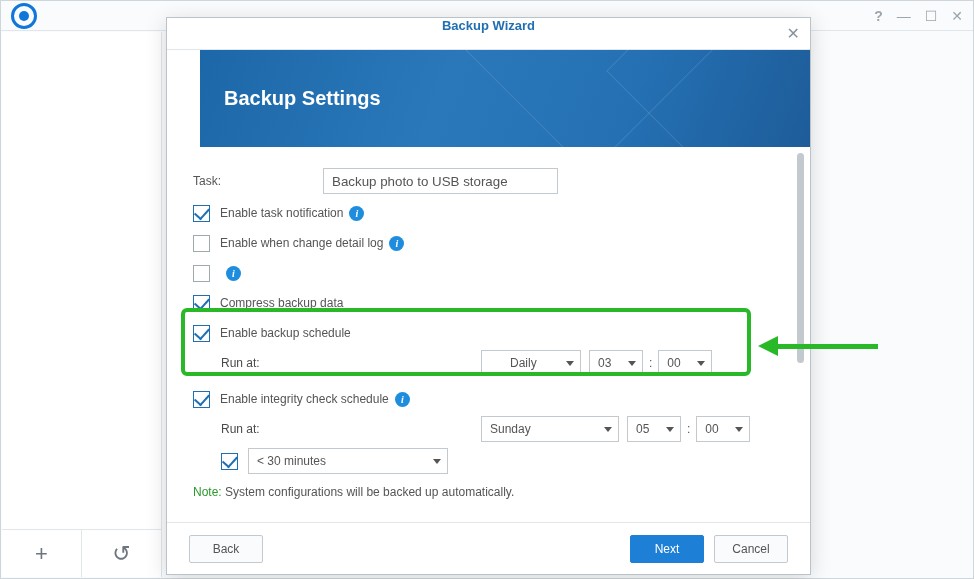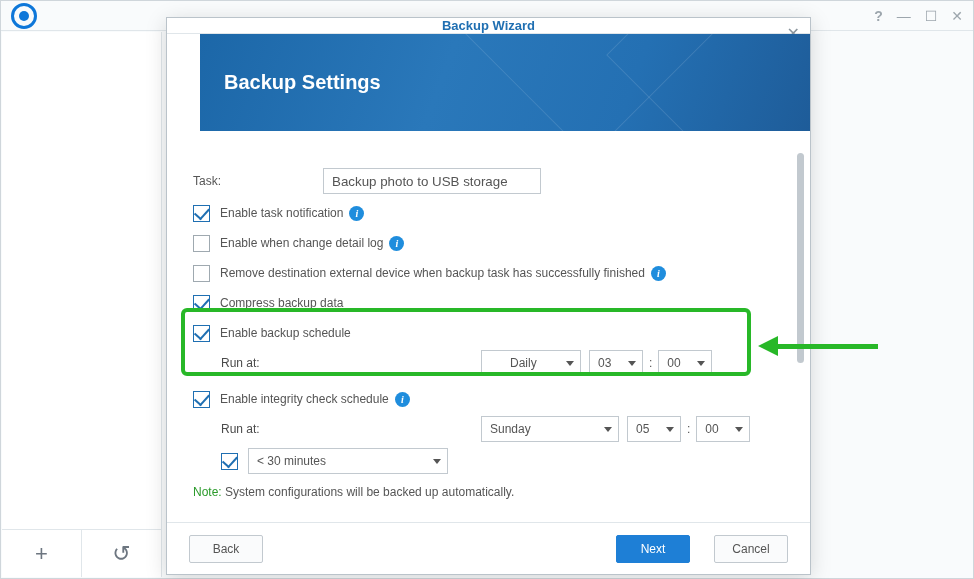--- a/index.html
+++ b/index.html
@@ -14,37 +14,37 @@
   .app-icon { width:26px; height:26px; border-radius:50%; border:3px solid #0e77d9; display:flex; align-items:center; justify-content:center; position:relative; }
   .app-icon::after { content:""; width:10px; height:10px; background:#0e77d9; border-radius:50%; }
 
   .left-sidebar { position:absolute; left:1px; top:31px; bottom:1px; width:160px; background:#fff; border-right:1px solid #e0e6ea; }
   .sidebar-bottom { position:absolute; bottom:0; left:0; right:0; height:48px; border-top:1px solid #e0e6ea; display:flex; }
   .sidebar-btn { flex:1; display:flex; align-items:center; justify-content:center; font-size:22px; color:#6d7680; cursor:pointer; }
   .sidebar-btn + .sidebar-btn { border-left:1px solid #e0e6ea; }
 
   
   .dialog { position:absolute; left:165px; top:16px; width:645px; height:558px; background:#fff; border:1px solid #bac3ca; box-shadow:0 4px 20px rgba(0,0,0,0.15); }
-  .dialog-titlebar { height:16px; display:flex; align-items:flex-start; justify-content:center; position:relative; border-bottom:1px solid #e0e6ea; }
+  .dialog-titlebar { height:32px; display:flex; align-items:flex-start; justify-content:center; position:relative; border-bottom:1px solid #e0e6ea; }
   .dialog-title { font-weight:bold; color:#1f6fb2; font-size:13px; }
   .dialog-close { position:absolute; right:10px; top:6px; font-size:16px; color:#8a949c; cursor:pointer; }
 
   .banner { height:97px; background:linear-gradient(110deg,#1c67a8 0%,#2a78ba 40%,#2470b3 70%,#1e5c99 100%); display:flex; align-items:center; padding-left:24px; color:#fff; position:relative; overflow:hidden;margin-left:33px; }
   .banner h1 { font-size:20px; font-weight:bold; }
   .banner::before, .banner::after { content:""; position:absolute; width:200px; height:200px; border:1px solid rgba(255,255,255,0.12); transform:rotate(45deg); }
   .banner::before { right:-40px; top:-80px; }
   .banner::after { right:120px; top:-120px; }
 
   .content { position:absolute; top:129px; bottom:52px; left:0; right:0; padding:20px 30px 10px 26px; overflow:hidden; }
   .scroll-track { position:absolute; right:6px; top:135px; bottom:60px; width:8px; }
   .scroll-thumb { position:absolute; right:0; top:0; width:7px; height:210px; background:#c2c9cf; border-radius:4px; }
 
   .row { display:flex; align-items:center; min-height:28px; margin-bottom:4px; }
   .lbl { width:130px; color:#555; }
-  .text-input { height:26px; border:1px solid #c2c9cf; padding:0 8px; width:218px; background:#fff; color:#555; }
+  .text-input { height:26px; border:1px solid #c2c9cf; padding:0 8px; width:235px; background:#fff; color:#555; }
 
   .chk-row { display:flex; align-items:center; min-height:28px; margin-bottom:2px; color:#555; }
   .chk { width:17px; height:17px; border:1px solid #9fa9b0; margin-right:10px; display:flex; align-items:center; justify-content:center; flex-shrink:0; background:#fff; }
   .chk.checked::after { content:""; width:12px; height:7px; border-left:2.5px solid #1f6fb2; border-bottom:2.5px solid #1f6fb2; transform:rotate(-48deg) translate(1px,-1px); }
   .chk.checked { border-color:#1f6fb2; }
 
   .info-icon { width:15px; height:15px; border-radius:50%; background:#1f8ddd; color:#fff; font-size:10px; font-style:italic; font-weight:bold; display:inline-flex; align-items:center; justify-content:center; margin-left:6px; font-family:Georgia,serif; }
 
   .indent { padding-left:28px; }
 
@@ -53,21 +53,21 @@
 
   .highlight-box { position:absolute; border:4px solid #28b828; border-radius:6px; pointer-events:none; }
 
   .arrow-annot { position:absolute; display:flex; align-items:center; }
   .arrow-line { height:5px; background:#28b828; width:100px; }
   .arrow-head { width:0; height:0; border-top:10px solid transparent; border-bottom:10px solid transparent; border-right:20px solid #28b828; }
 
   .note-row { margin-top:10px; color:#555; }
   .note-label { color:#2a9a2a; }
 
-  .footer { position:absolute; bottom:0; left:0; right:0; height:52px; border-top:1px solid #e0e6ea; display:flex; align-items:center; padding:0 22px; gap:24px; }
+  .footer { position:absolute; bottom:0; left:0; right:0; height:52px; border-top:1px solid #e0e6ea; display:flex; align-items:center; padding:0 22px; gap:10px; }
   .btn { height:28px; min-width:74px; border:1px solid #c2c9cf; background:#fafbfc; color:#555; display:flex; align-items:center; justify-content:center; padding:0 14px; cursor:pointer; border-radius:2px; }
   .btn.primary { background:#1e7fd6; border-color:#1e7fd6; color:#fff; }
   .footer .spacer { flex:1; }
 
   .colon { margin:0 6px; color:#555; }
   .help-q { font-weight:bold; }
 </style>
 </head>
 <body>
 
@@ -113,21 +113,20 @@
       </div>
 
       <div class="chk-row">
         <span class="chk"></span>
         <span>Enable when change detail log</span>
         <span class="info-icon">i</span>
       </div>
 
       <div class="chk-row">
         <span class="chk"></span>
-        <span>Remove destination external device when backup task has successfully finished</span>
         <span class="info-icon">i</span>
       </div>
 
       <div class="chk-row">
         <span class="chk checked"></span>
         <span>Compress backup data</span>
       </div>
 
       <div class="chk-row">
         <span class="chk checked"></span>

